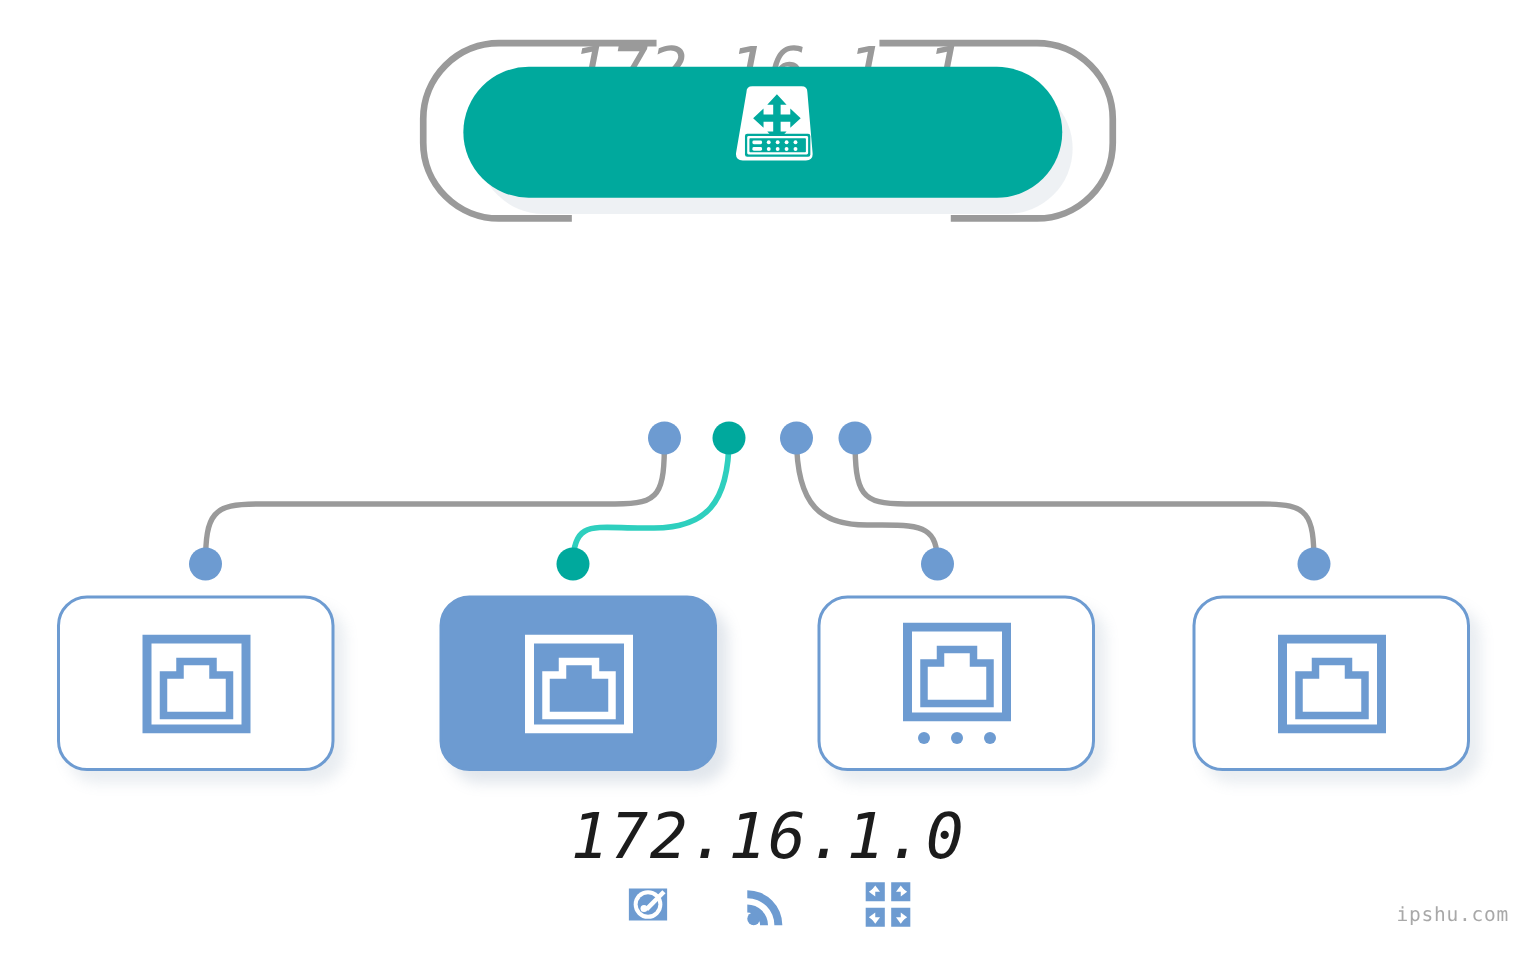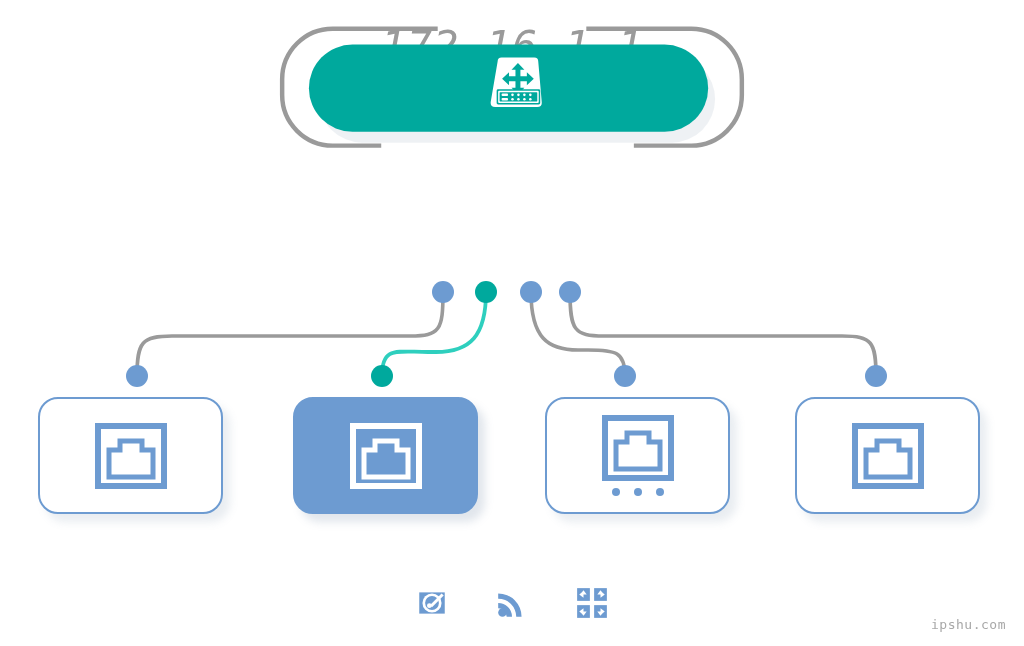--- a/index.html
+++ b/index.html
@@ -36,21 +36,21 @@
     color: #9a9a9a;
   }
   #subnet-label {
     top: 533px;
     color: #1c1c1c;
   }
 
   .watermark {
     position: absolute;
     right: 18px;
-    bottom: 14px;
+    bottom: 28px;
     font-family: "DejaVu Sans Mono", "Liberation Mono", monospace;
     font-size: 13px;
     color: #a8a8a8;
     letter-spacing: 0.5px;
     user-select: none;
   }
 
   
   .layer {
     position: absolute;
@@ -215,20 +215,21 @@
     </div>
   </div>
 
   <div class="host-box plain" style="left:795px; top:397px;">
     <svg width="74" height="66" viewBox="0 0 74 66">
       <rect x="4" y="3" width="66" height="60" fill="none" stroke="#6d9bd1" stroke-width="6"></rect>
       <path d="M 15 54 L 15 27 L 26 27 L 26 18 L 48 18 L 48 27 L 59 27 L 59 54 Z" fill="none" stroke="#6d9bd1" stroke-width="5"></path>
     </svg>
   </div>
 
+  <div class="addr-label" id="subnet-label">172.16.1.0</div>
 
   <div id="proto-row">
 
     <svg class="proto-icon" viewBox="0 0 32 32" fill="#6d9bd1">
       <path d="M4 6 h24 v20 h-24 z" fill="#6d9bd1"></path>
       <circle cx="16" cy="16" r="9" fill="#ffffff"></circle>
       <circle cx="16" cy="16" r="6.5" fill="#6d9bd1"></circle>
       <path d="M14 18 L25 7 L27 9 L16 20 Z" fill="#ffffff"></path>
       <circle cx="13.5" cy="18.5" r="2.2" fill="#ffffff"></circle>
     </svg>

